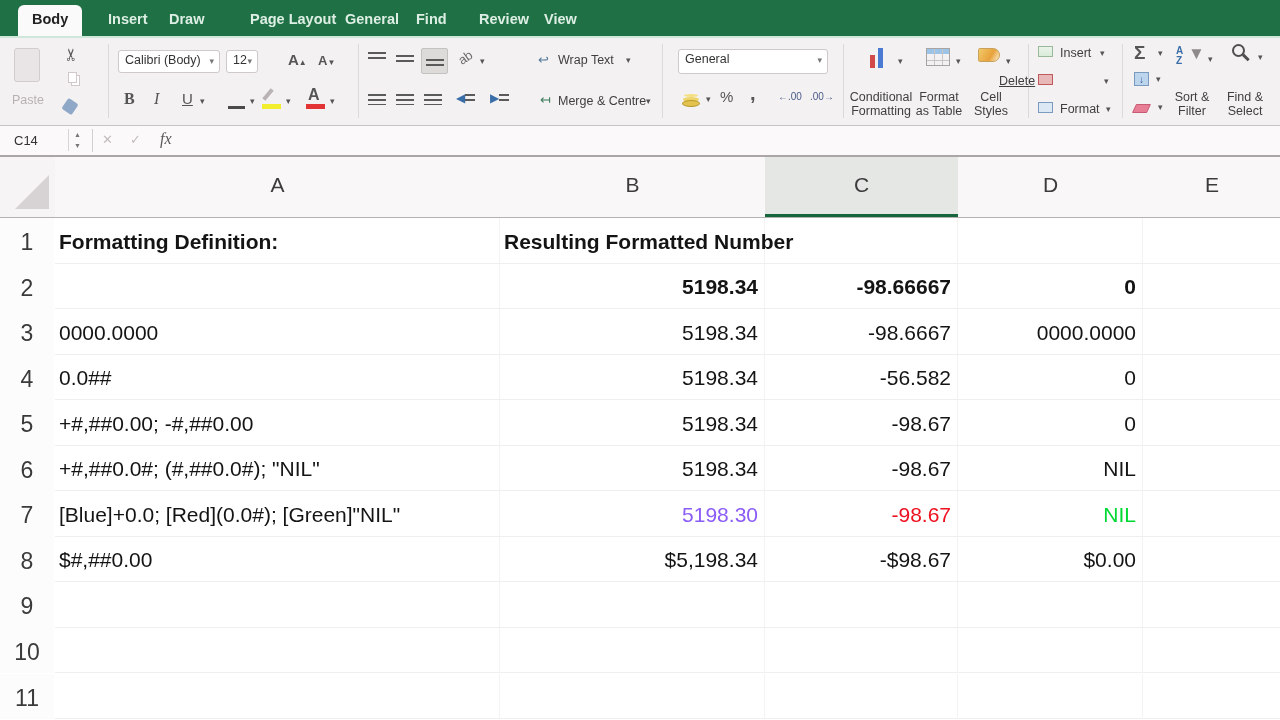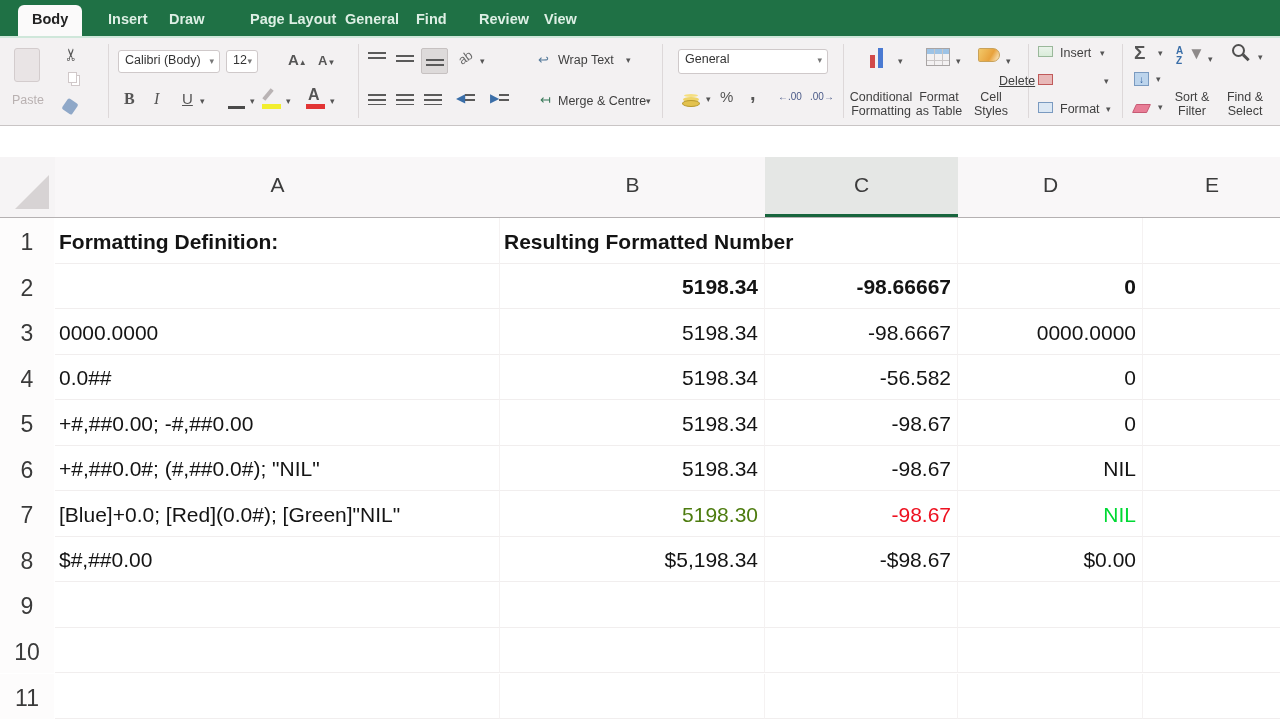--- a/index.html
+++ b/index.html
@@ -189,20 +189,31 @@
     <div class="ic caret" style="left:1158px;top:64px;">▾</div>
     <div class="ic" style="left:1176px;top:8px;font-size:10px;font-weight:bold;line-height:10px;color:#3a6ea8;">A<br>Z</div>
     <div class="ic" style="left:1188px;top:6px;font-size:17px;color:#8e8a8a;">▼</div>
     <div class="ic caret" style="left:1208px;top:16px;">▾</div>
     <div class="rlabel" style="left:1164px;top:52px;width:56px;">Sort &amp; Filter</div>
     <div class="mag" style="left:1232px;top:6px;"></div>
     <div class="ic caret" style="left:1258px;top:14px;">▾</div>
     <div class="rlabel" style="left:1218px;top:52px;width:54px;">Find &amp; Select</div>
   </div>
 
+  <div id="fbar">
+    <div id="namebox">
+      <span class="nbtext">C14</span>
+      <span id="nbspin">▲<br>▼</span>
+    </div>
+    <div class="sep"></div>
+    <span class="fbtn" style="left:102px;">✕</span>
+    <span class="fbtn" style="left:130px;">✓</span>
+    <span id="fx">fx</span>
+    <div style="position:absolute;left:190px;top:0;width:1080px;height:29px;"></div>
+  </div>
 
   <div id="grid">
     <div id="colheads">
         <div class="colhead" style="left: 55px; width: 445px;">A</div>
         <div class="colhead" style="left: 500px; width: 265px;">B</div>
         <div class="colhead sel" style="left: 765px; width: 193px;">C</div>
         <div class="colhead" style="left: 958px; width: 185px;">D</div>
         <div class="colhead" style="left: 1143px; width: 138px;">E</div>
       </div>
     <div id="corner">
@@ -240,21 +251,21 @@
         <div class="cell r" style="left: 958px; width: 185px; top: 243.2px; height: 45.55px;">0</div>
         <div class="cell" style="left: 1143px; width: 138px; top: 243.2px; height: 45.55px;"></div>
         <div class="rowhead" style="top: 288.75px; height: 45.55px; line-height: 49.55px;">6</div>
         <div class="cell" style="left: 55px; width: 445px; top: 288.75px; height: 45.55px;">+#,##0.0#; (#,##0.0#); "NIL"</div>
         <div class="cell r" style="left: 500px; width: 265px; top: 288.75px; height: 45.55px;">5198.34</div>
         <div class="cell r" style="left: 765px; width: 193px; top: 288.75px; height: 45.55px;">-98.67</div>
         <div class="cell r" style="left: 958px; width: 185px; top: 288.75px; height: 45.55px;">NIL</div>
         <div class="cell" style="left: 1143px; width: 138px; top: 288.75px; height: 45.55px;"></div>
         <div class="rowhead" style="top: 334.3px; height: 45.55px; line-height: 49.55px;">7</div>
         <div class="cell" style="left: 55px; width: 445px; top: 334.3px; height: 45.55px;">[Blue]+0.0; [Red](0.0#); [Green]"NIL"</div>
-        <div class="cell r" style="left: 500px; width: 265px; top: 334.3px; height: 45.55px; color: #4d7c0f;">5198.30</div>
+        <div class="cell r" style="left: 500px; width: 265px; top: 334.3px; height: 45.55px; color: #8b5cf6;">5198.30</div>
         <div class="cell r" style="left: 765px; width: 193px; top: 334.3px; height: 45.55px; color: rgb(238, 17, 32);">-98.67</div>
         <div class="cell r" style="left: 958px; width: 185px; top: 334.3px; height: 45.55px; color: rgb(0, 217, 52);">NIL</div>
         <div class="cell" style="left: 1143px; width: 138px; top: 334.3px; height: 45.55px;"></div>
         <div class="rowhead" style="top: 379.85px; height: 45.55px; line-height: 49.55px;">8</div>
         <div class="cell" style="left: 55px; width: 445px; top: 379.85px; height: 45.55px;">$#,##0.00</div>
         <div class="cell r" style="left: 500px; width: 265px; top: 379.85px; height: 45.55px;">$5,198.34</div>
         <div class="cell r" style="left: 765px; width: 193px; top: 379.85px; height: 45.55px;">-$98.67</div>
         <div class="cell r" style="left: 958px; width: 185px; top: 379.85px; height: 45.55px;">$0.00</div>
         <div class="cell" style="left: 1143px; width: 138px; top: 379.85px; height: 45.55px;"></div>
         <div class="rowhead" style="top: 425.4px; height: 45.55px; line-height: 49.55px;">9</div>

